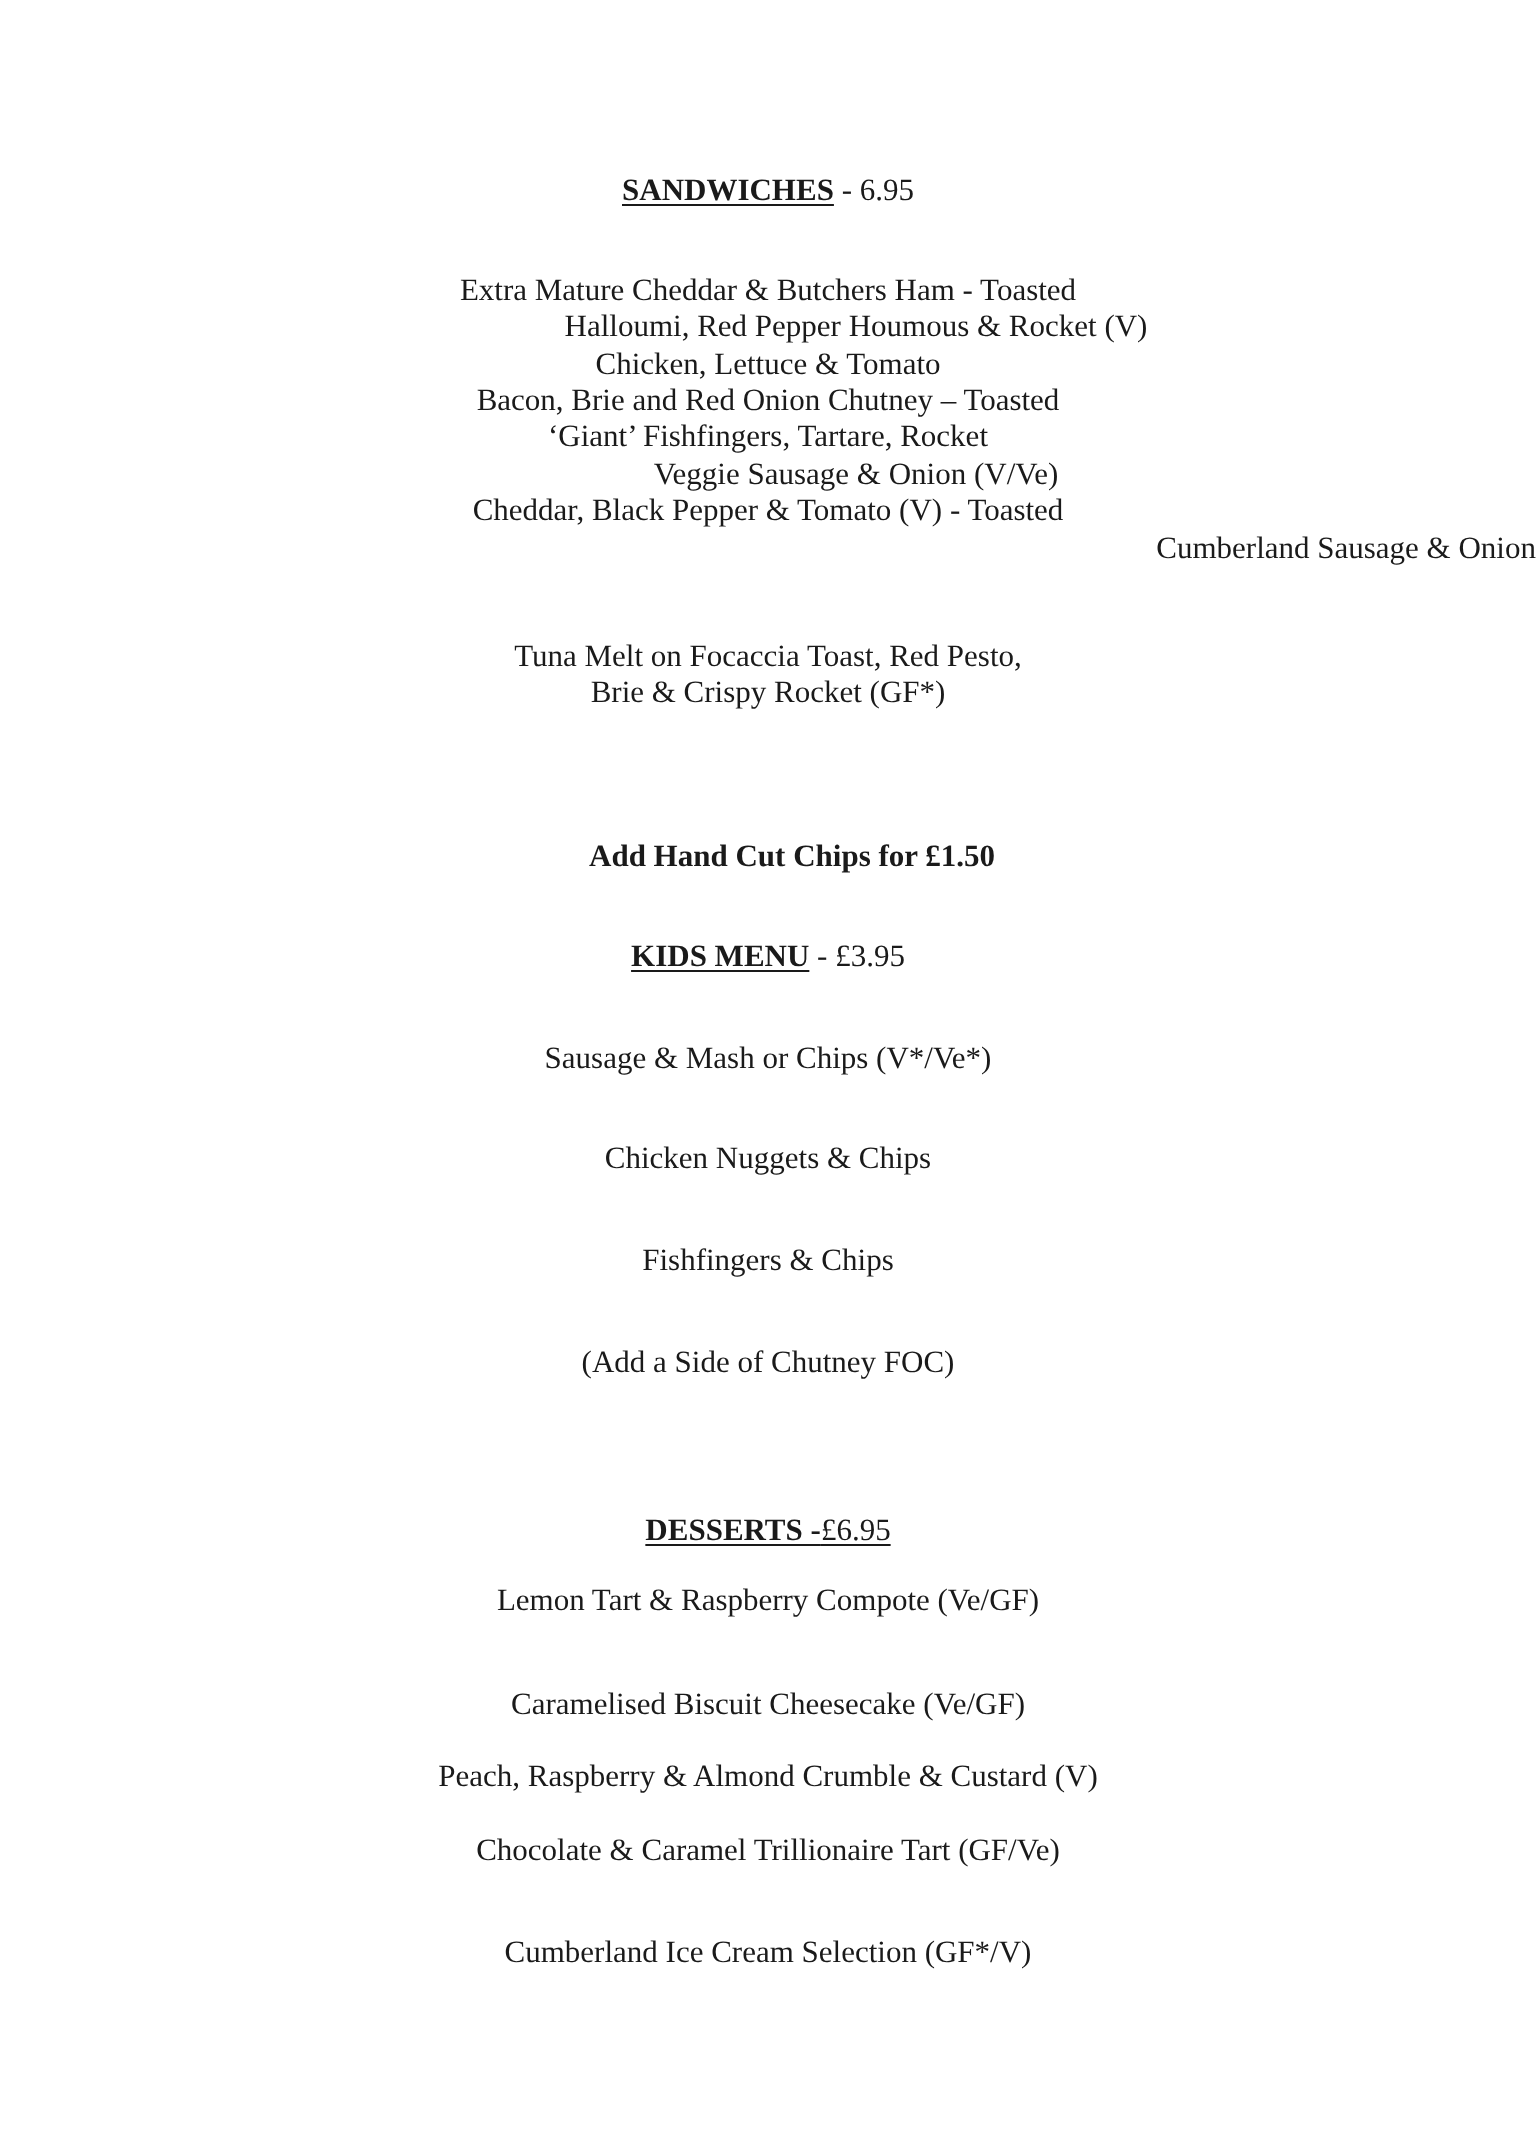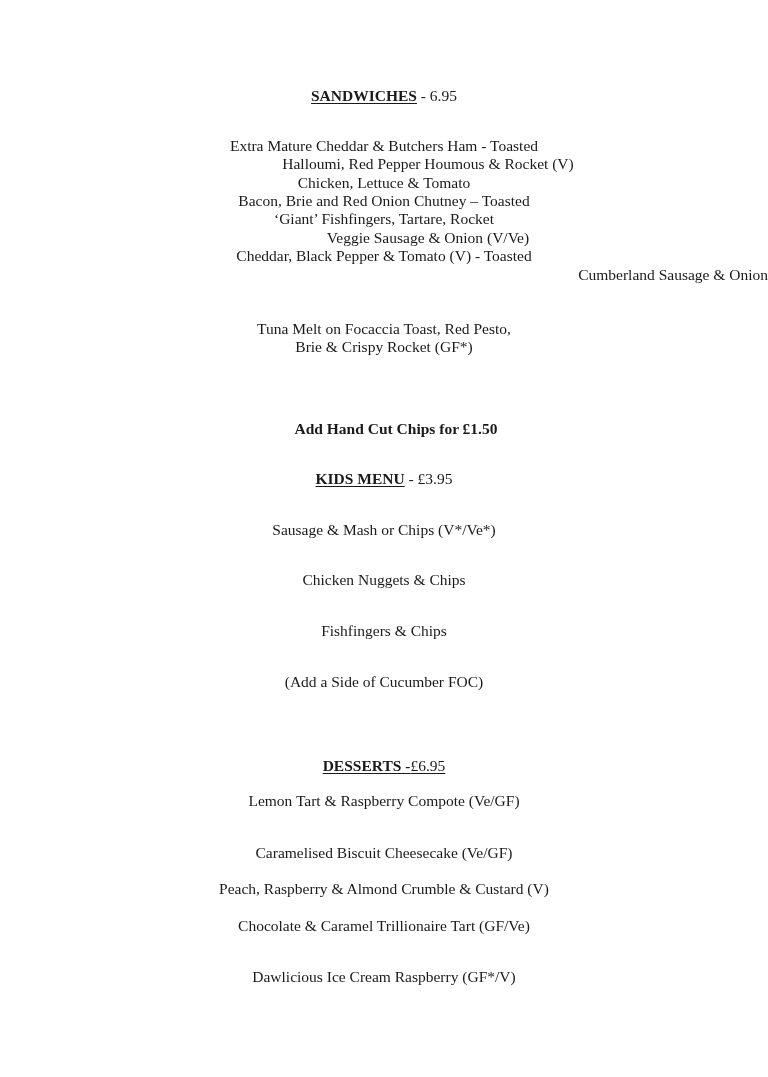--- a/index.html
+++ b/index.html
@@ -58,25 +58,25 @@
 
 <div class="line bold" style="top:420px;padding-left:12px;">Add Hand Cut Chips for £1.50</div>
 
 <div class="line" style="top:470px;">
   <span class="heading-title">KIDS MENU</span><span> - £3.95</span>
 </div>
 
 <div class="line" style="top:521px;">Sausage &amp; Mash or Chips (V*/Ve*)</div>
 <div class="line" style="top:571px;">Chicken Nuggets &amp; Chips</div>
 <div class="line" style="top:622px;">Fishfingers &amp; Chips</div>
-<div class="line" style="top:673px;">(Add a Side of Cucumber FOC)</div>
+<div class="line" style="top:673px;">(Add a Side of Chutney FOC)</div>
 
 <div class="line" style="top:757px;">
   <span class="desserts-heading">
     <span class="bold">DESSERTS -</span><span>£6.95</span>
   </span>
 </div>
 
 <div class="line" style="top:792px;">Lemon Tart &amp; Raspberry Compote (Ve/GF)</div>
 <div class="line" style="top:844px;">Caramelised Biscuit Cheesecake (Ve/GF)</div>
 <div class="line" style="top:880px;">Peach, Raspberry &amp; Almond Crumble &amp; Custard (V)</div>
 <div class="line" style="top:917px;">Chocolate &amp; Caramel Trillionaire Tart (GF/Ve)</div>
-<div class="line" style="top:968px;">Dawlicious Ice Cream Raspberry (GF*/V)</div>
+<div class="line" style="top:968px;">Cumberland Ice Cream Selection (GF*/V)</div>
 
 </body></html>

